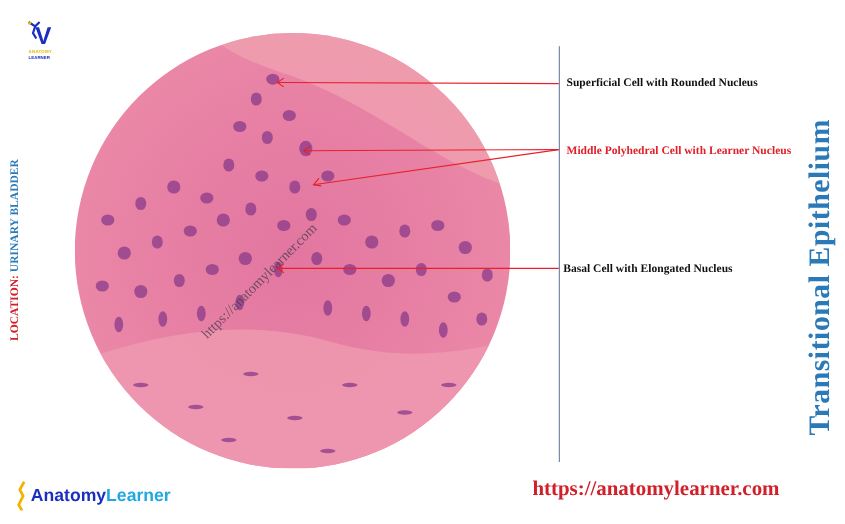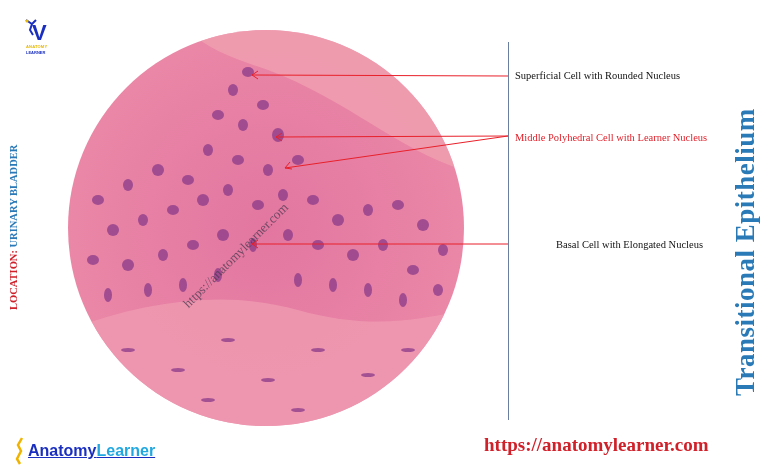--- a/index.html
+++ b/index.html
@@ -6,35 +6,35 @@
   body { width:768px; height:476px; background:#ffffff; position:relative; overflow:hidden; font-family:"Liberation Serif", serif; }
   .abs { position:absolute; }
   .logo-top { left:22px; top:18px; width:34px; height:40px; }
   .logo-top .v { position:absolute; left:10px; top:2px; font:bold 22px "Liberation Sans", sans-serif; color:#1a2fc0; }
   .logo-top .fig { position:absolute; left:2px; top:0; width:14px; height:18px; }
   .logo-top .t1 { position:absolute; left:4px; top:26px; font:bold 4px "Liberation Sans", sans-serif; color:#e6b800; letter-spacing:0.2px; }
   .logo-top .t2 { position:absolute; left:4px; top:32px; font:bold 4px "Liberation Sans", sans-serif; color:#1a2fc0; }
   .micro { left:68px; top:30px; width:396px; height:396px; border-radius:50%; overflow:hidden; }
   .micro svg { width:100%; height:100%; display:block; }
   .vline { left:508px; top:42px; width:1px; height:378px; background:#6a7fa0; }
-  .label { font-weight:normal; font-size:10.5px; white-space:nowrap; }
+  .label { font-weight:bold; font-size:10.5px; white-space:nowrap; }
   .lbl-sup { left:515px; top:70px; color:#111; }
   .lbl-mid { left:515px; top:132px; color:#e0202a; }
-  .lbl-bas { left:512px; top:239px; color:#111;margin-left:44px; }
+  .lbl-bas { left:512px; top:239px; color:#111; }
   .arrows { left:0; top:0; width:768px; height:476px; pointer-events:none; }
   .location { left:6px; top:130px; width:22px; height:180px; }
   .location .rot { position:absolute; left:0; top:0; transform-origin:0 0; transform:translate(2px,180px) rotate(-90deg); white-space:nowrap; font-weight:bold; font-size:10.5px; }
   .loc-k { color:#d0202a; }
   .loc-v { color:#2a7ab8; }
   .title-v { left:724px; top:60px; width:44px; height:340px; }
   .title-v .rot { position:absolute; left:0; top:0; transform-origin:0 0; transform:translate(6px,336px) rotate(-90deg); white-space:nowrap; font-weight:bold; font-size:27px; color:#2a7ab8; letter-spacing:0.5px; }
   .watermark { left:160px; top:215px; transform:rotate(-45deg); transform-origin:0 0; font-size:13px; color:#4a3a50; opacity:0.75; white-space:nowrap; }
   .brand { left:14px; top:437px; height:28px; }
   .brand .fig2 { position:absolute; left:0; top:0; width:12px; height:28px; }
-  .brand .a { position:absolute; left:14px; top:5px; font:bold 16px "Liberation Sans", sans-serif; color:#1a2fc0; white-space:nowrap;text-decoration:underline; }
+  .brand .a { position:absolute; left:14px; top:5px; font:bold 16px "Liberation Sans", sans-serif; color:#1a2fc0; white-space:nowrap; }
   .brand .a .l { color:#21a8e0; }
   .url { left:484px; top:434px; font-weight:bold; font-size:19px; color:#d0202a; white-space:nowrap; }
 </style>
 </head>
 <body>
 
 <div class="abs logo-top">
   <svg class="fig" viewBox="0 0 14 18">
     <path d="M2 2 L8 6 L12 2 M8 6 L6 12 L9 17" stroke="#1a2fc0" stroke-width="2" fill="none"></path>
     <circle cx="3" cy="3" r="1.5" fill="#e6b800"></circle>

